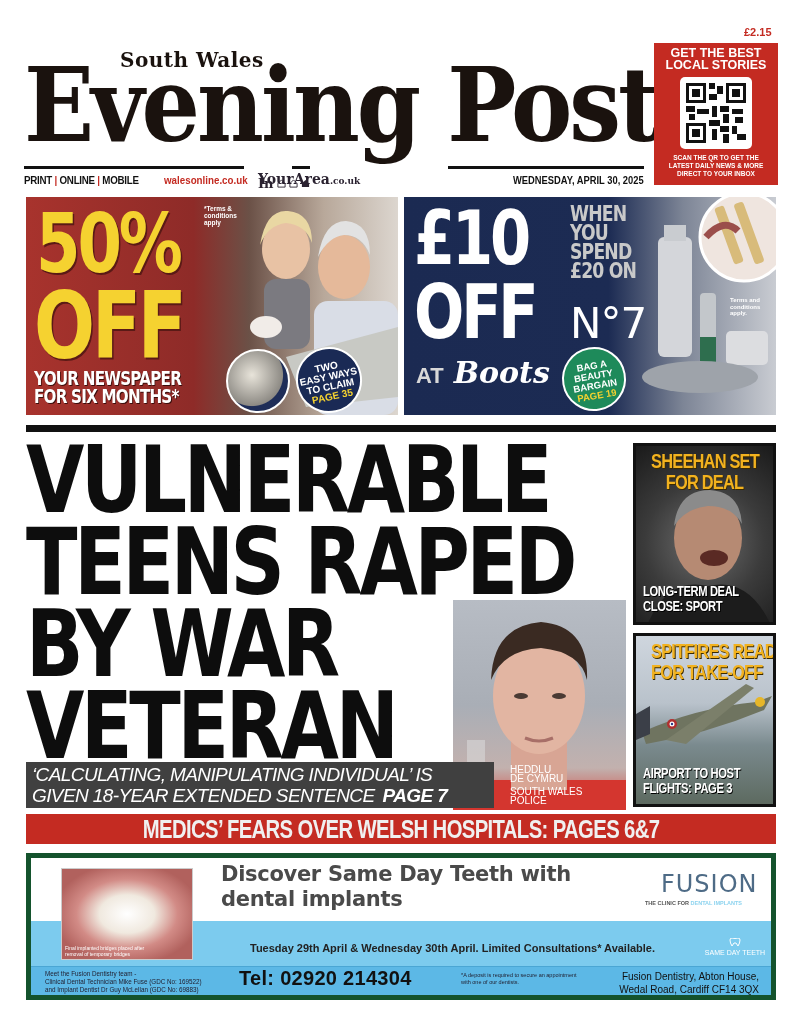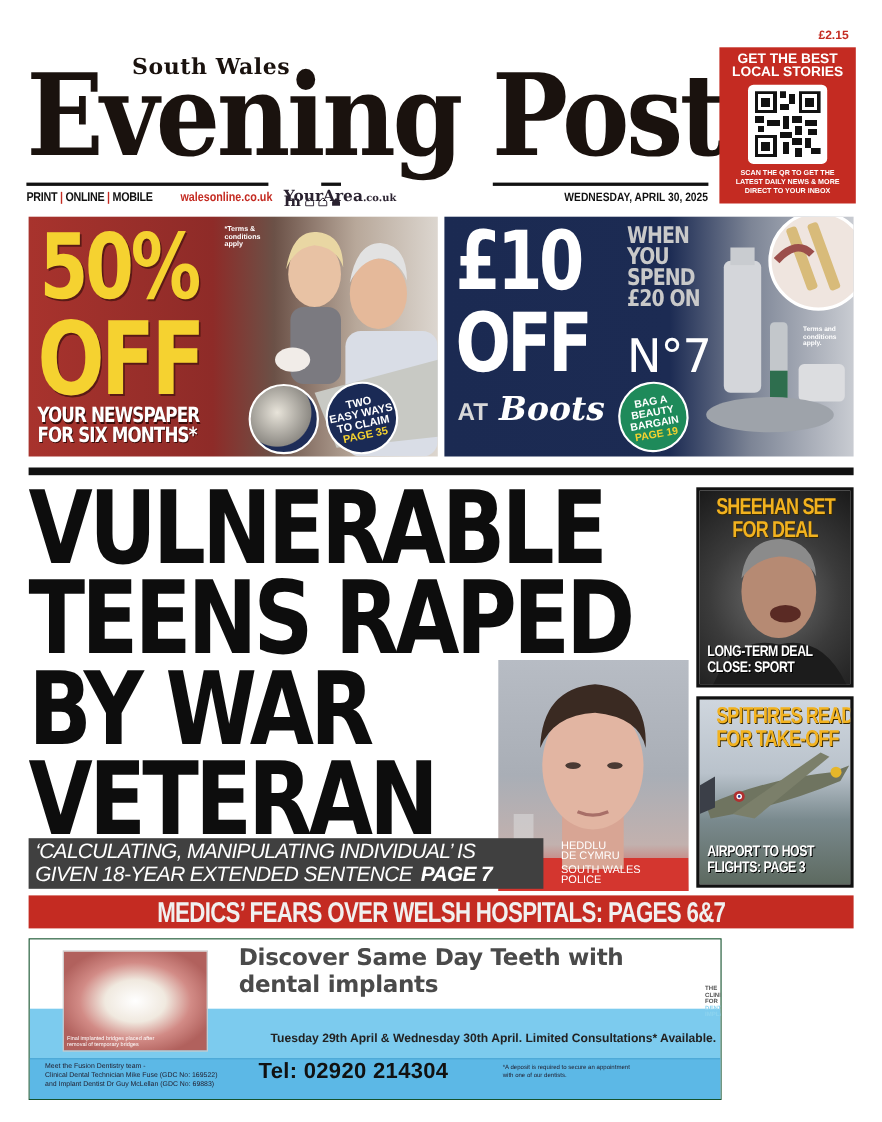--- a/index.html
+++ b/index.html
@@ -70,21 +70,21 @@
   .side1 { position: absolute; left: 633px; top: 443px; width: 143px; height: 182px; background: radial-gradient(circle at 50% 55%, #6e6e6e 0%, #3b3b3b 50%, #1a1a1a 100%); border: 3px solid #111; overflow: hidden; }
   .side2 { position: absolute; left: 633px; top: 633px; width: 143px; height: 174px; background: linear-gradient(180deg, #cfd6de 0%, #b9c2cb 40%, #7a8a8e 65%, #5d6a60 100%); border: 3px solid #111; overflow: hidden; }
   .side-head { position: absolute; left: 0; top: 4px; width: 100%; text-align: center; font-weight: bold; font-size: 21px; line-height: 21px; color: #f2b21f; letter-spacing: -1px; transform: scaleX(0.78); text-shadow: 1px 1px 0 #3a2a00; white-space: nowrap; }
   .side-foot { position: absolute; left: 7px; bottom: 8px; font-weight: bold; font-size: 14px; line-height: 15px; color: #fff; letter-spacing: -0.5px; transform: scaleX(0.8); transform-origin: left; text-shadow: 1px 1px 0 #000; white-space: nowrap; }
 
   
   .strap { position: absolute; left: 26px; top: 814px; width: 750px; height: 30px; background: #c42b22; color: #f0f0f0; font-weight: bold; font-size: 26px; line-height: 30px; text-align: center; letter-spacing: -0.8px; white-space: nowrap; overflow: hidden; }
   .strap span { display: inline-block; transform: scaleX(0.78); transform-origin: center; }
 
   
-  .ad { position: absolute; left: 26px; top: 853px; width: 630px; height: 147px; border: 1px solid #14532d; background: #fff; overflow: hidden; }
+  .ad { position: absolute; left: 26px; top: 853px; width: 750px; height: 147px; border: 5px solid #14532d; background: #fff; overflow: hidden; }
   .ad-blue { position: absolute; left: 0; top: 63px; width: 100%; height: 84px; background: #7ccbee; }
   .ad-darkblue { position: absolute; left: 0; top: 108px; width: 100%; height: 39px; background: #5cb8e6; border-top: 1px solid #4aa6d4; }
   .teeth { position: absolute; left: 30px; top: 10px; width: 132px; height: 92px; background: radial-gradient(ellipse at 50% 50%, #fff 0%, #f0e9df 30%, #d28b86 55%, #b1615d 80%); border: 1px solid #ccc; }
   .teeth-cap { position: absolute; left: 34px; top: 88px; font-size: 5px; color: #fff; line-height: 5.5px; }
   .ad-head { position: absolute; left: 190px; top: 4px; font-family: "DejaVu Sans", sans-serif; font-weight: bold; font-size: 21px; line-height: 25px; color: #4a4a4a; letter-spacing: -0.3px; }
   .fusion { position: absolute; left: 630px; top: 12px; font-size: 24px; color: #4e6b86; letter-spacing: 1px; font-family: "DejaVu Sans", sans-serif; }
   .fusion-sub { position: absolute; left: 614px; top: 42px; font-size: 5.5px; font-weight: bold; color: #555; }
   .fusion-sub span { color: #8cd3ef; }
   .ad-why { position: absolute; left: 190px; top: 68px; font-size: 11px; color: #333; }
   .ad-why small { font-size: 8.5px; }
@@ -348,13 +348,17 @@
   <div class="meet">
     <div>Meet the Fusion Dentistry team -</div>
     <div>Clinical Dental Technician Mike Fuse (GDC No: 169522)</div>
     <div>and Implant Dentist Dr Guy McLellan (GDC No: 69883)</div>
   </div>
   <div class="tel">Tel: 02920 214304</div>
   <div class="deposit">
     <div>*A deposit is required to secure an appointment</div>
     <div>with one of our dentists.</div>
   </div>
+  <div class="address">
+    <div>Fusion Dentistry, Abton House,</div>
+    <div>Wedal Road, Cardiff CF14 3QX</div>
+  </div>
 </div>
 
 </body></html>

